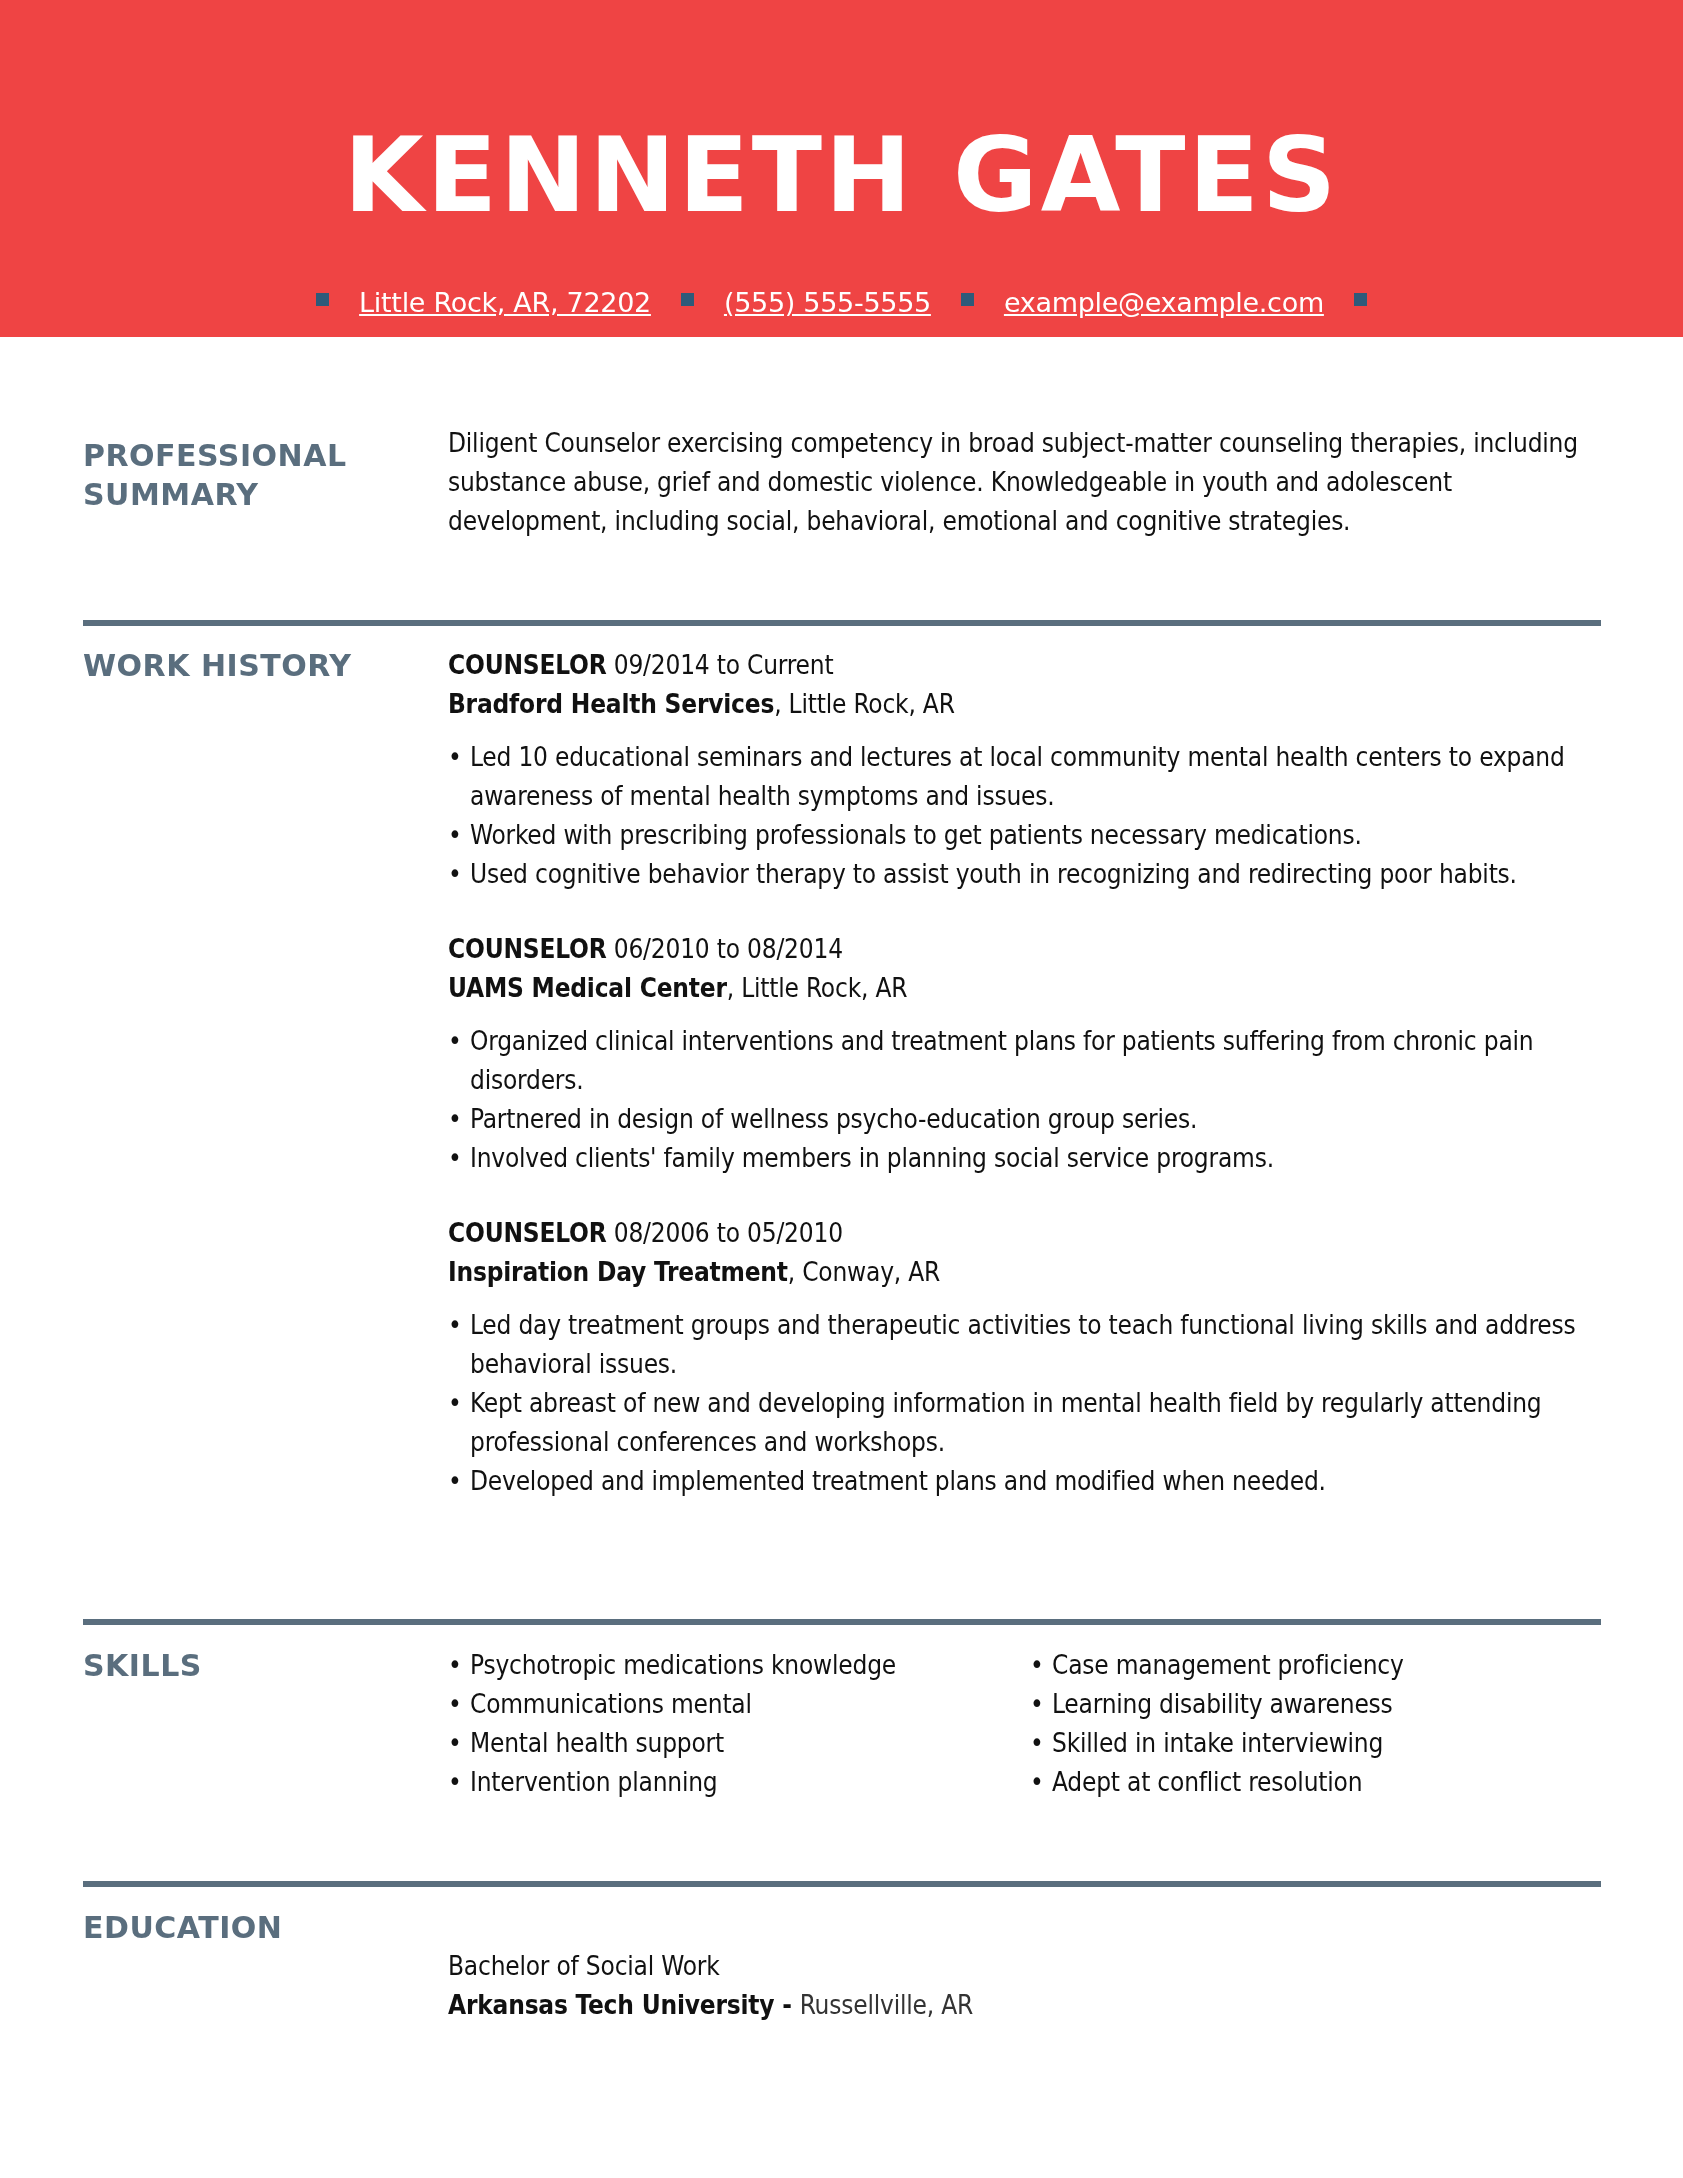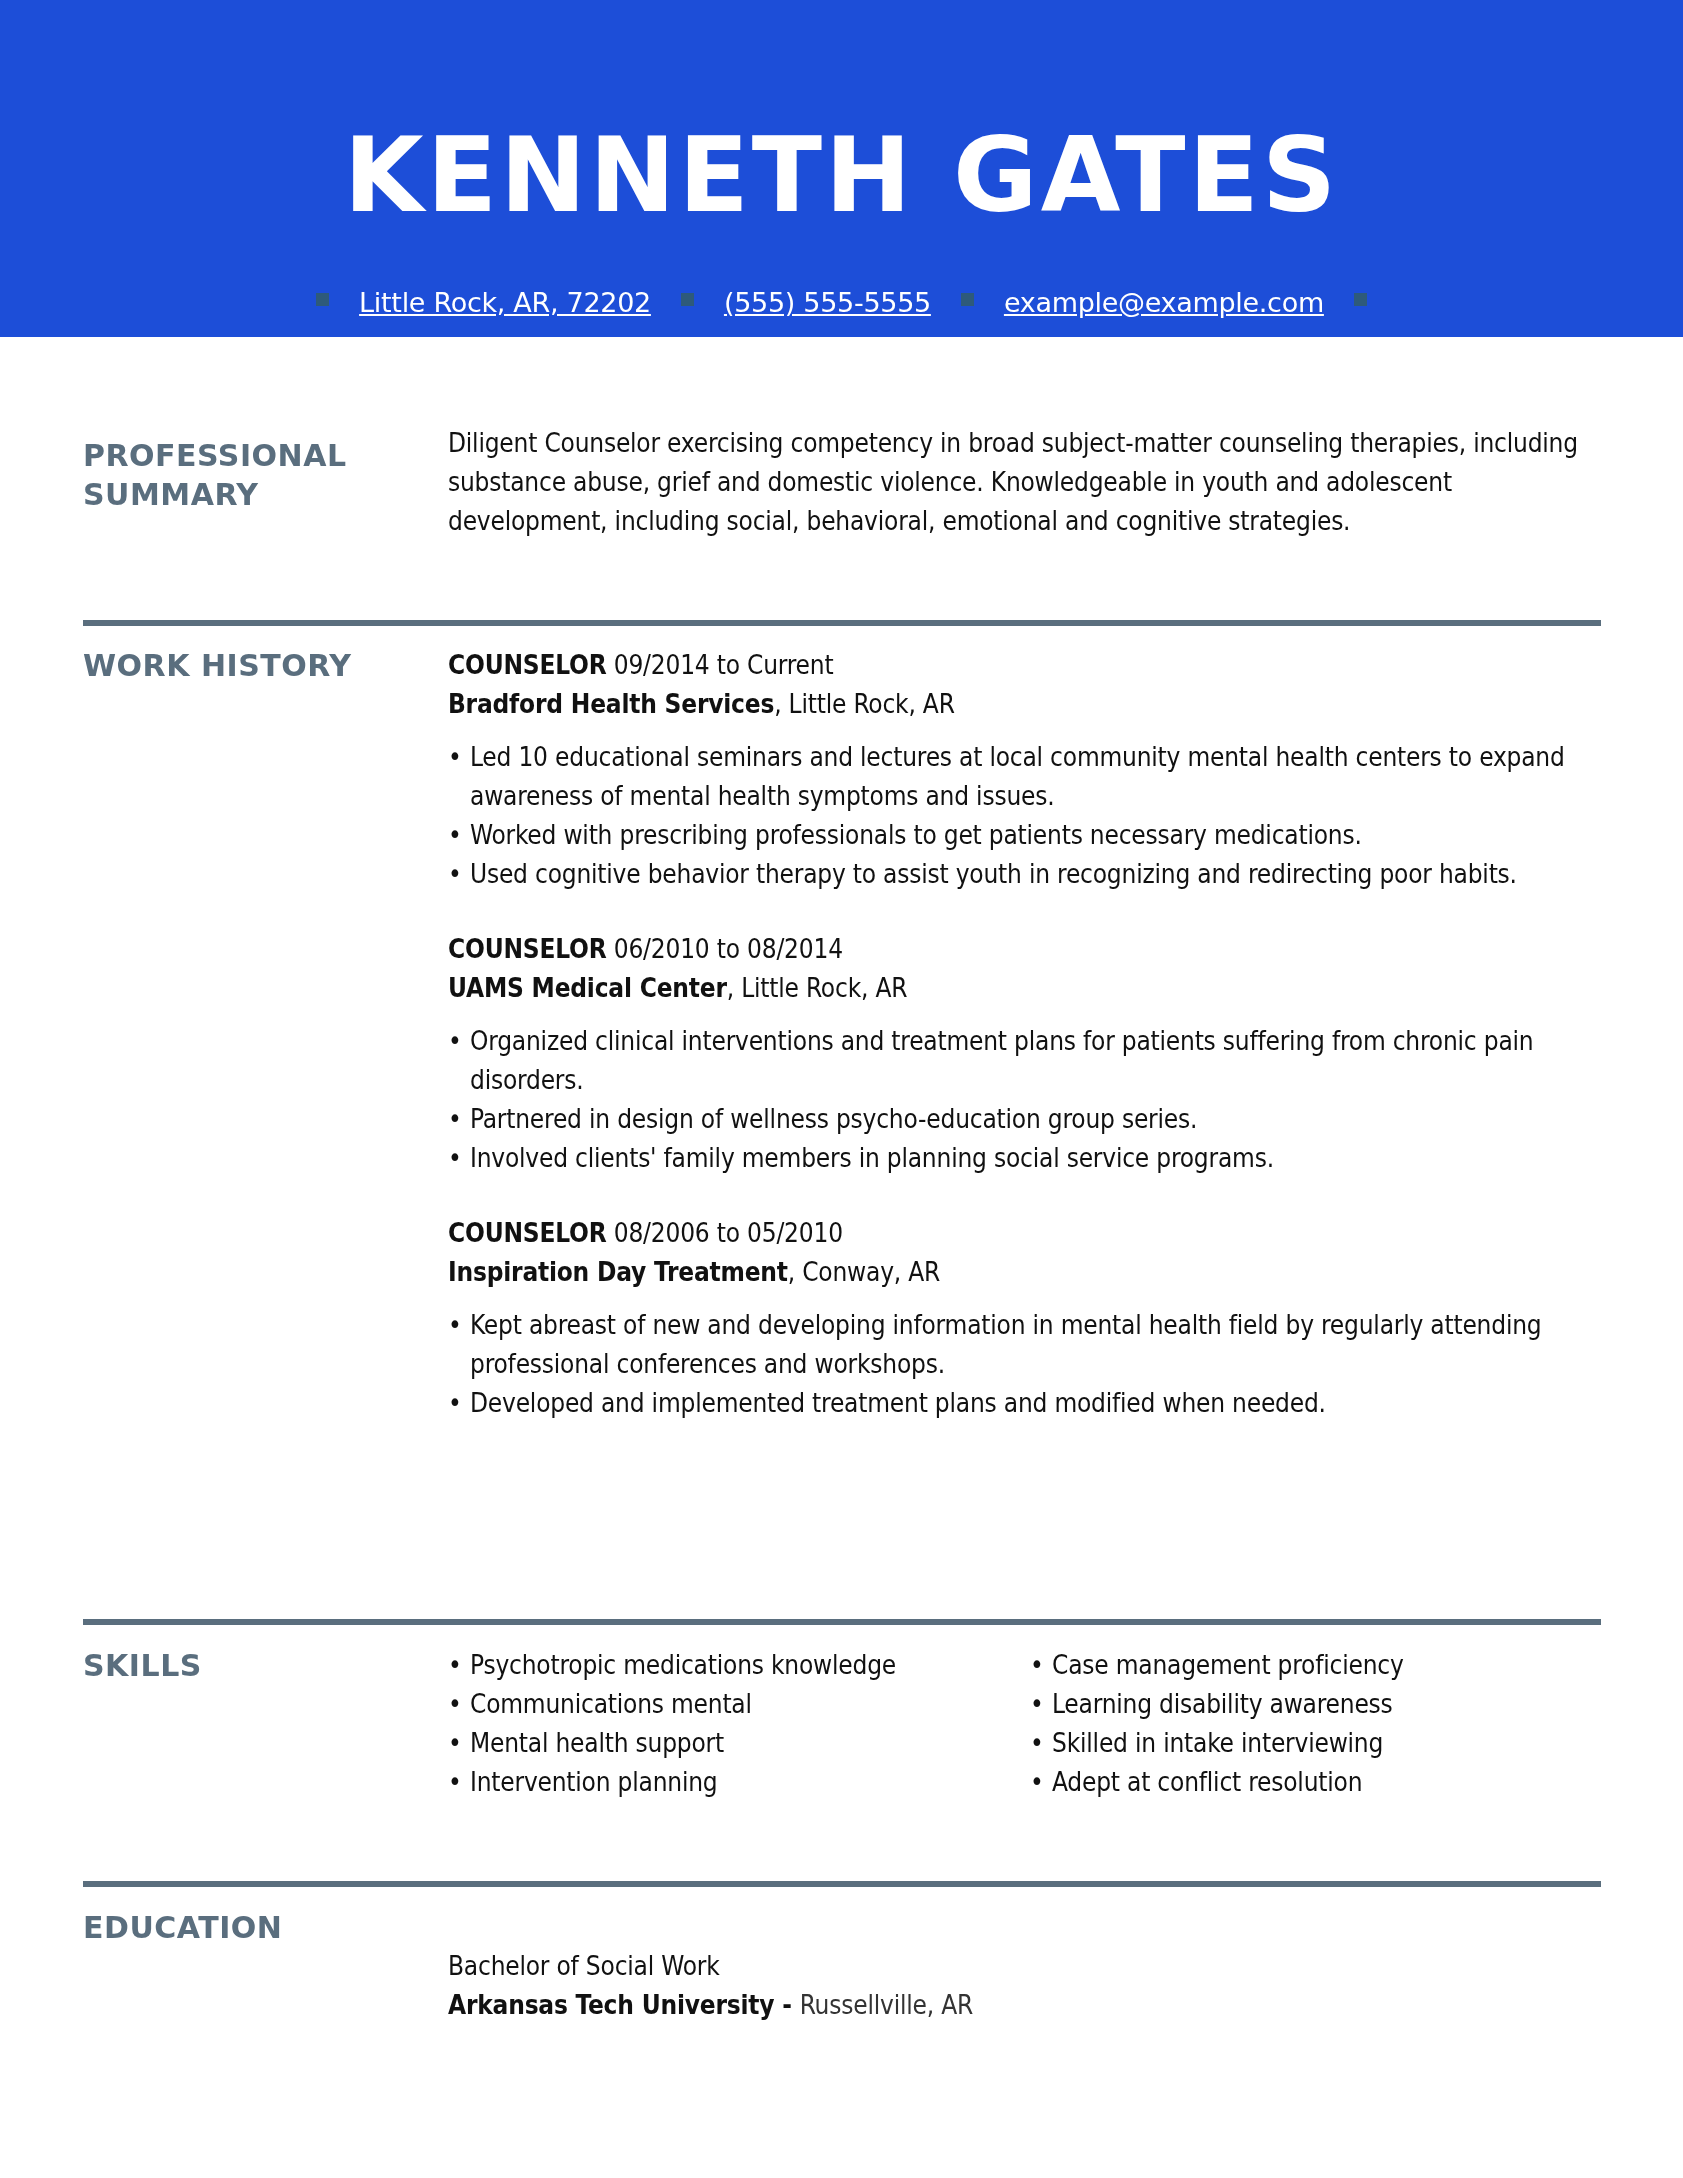--- a/index.html
+++ b/index.html
@@ -71,21 +71,21 @@
     .skills-col li { position: relative; padding-left: 22px; }
     .skills-col li::before { content: "•"; position: absolute; left: 0; top: 0; }
 
     .edu { margin-bottom: 39px; }
     .edu .school { font-weight: bold; }
     .edu .loc { font-weight: normal; color: #333333; }
   </style>
 </head>
 <body>
 
-<div class="header" style="background: #1d4ed8;">
+<div class="header" style="background: #ef4444;">
   <div class="name">KENNETH GATES</div>
   <div class="contact">
     <span class="sq" style="background: rgb(46, 90, 122);"></span>
     <span class="item">Little Rock, AR, 72202</span>
     <span class="sq" style="background: rgb(46, 90, 122);"></span>
     <span class="item">(555) 555-5555</span>
     <span class="sq" style="background: rgb(46, 90, 122);"></span>
     <span class="item">example@example.com</span>
     <span class="sq" style="background: rgb(46, 90, 122);"></span>
   </div>
@@ -128,20 +128,21 @@
         <li>Involved clients' family members in planning social service programs.</li>
       </ul>
     </div>
     <div class="job">
       <div class="job-title-line">
         <b>COUNSELOR</b>
         <span>08/2006 to 05/2010</span>
       </div>
       <div class="job-company"><b>Inspiration Day Treatment</b><span>, Conway, AR</span></div>
       <ul class="bullets">
+        <li>Led day treatment groups and therapeutic activities to teach functional living skills and address behavioral issues.</li>
         <li>Kept abreast of new and developing information in mental health field by regularly attending professional conferences and workshops.</li>
         <li>Developed and implemented treatment plans and modified when needed.</li>
       </ul>
     </div>
   </div>
 </div>
 
 <div class="divider" style="top: 1619px; background: rgb(90, 110, 126);"></div>
 
 <div class="section" style="top:1646px;">

